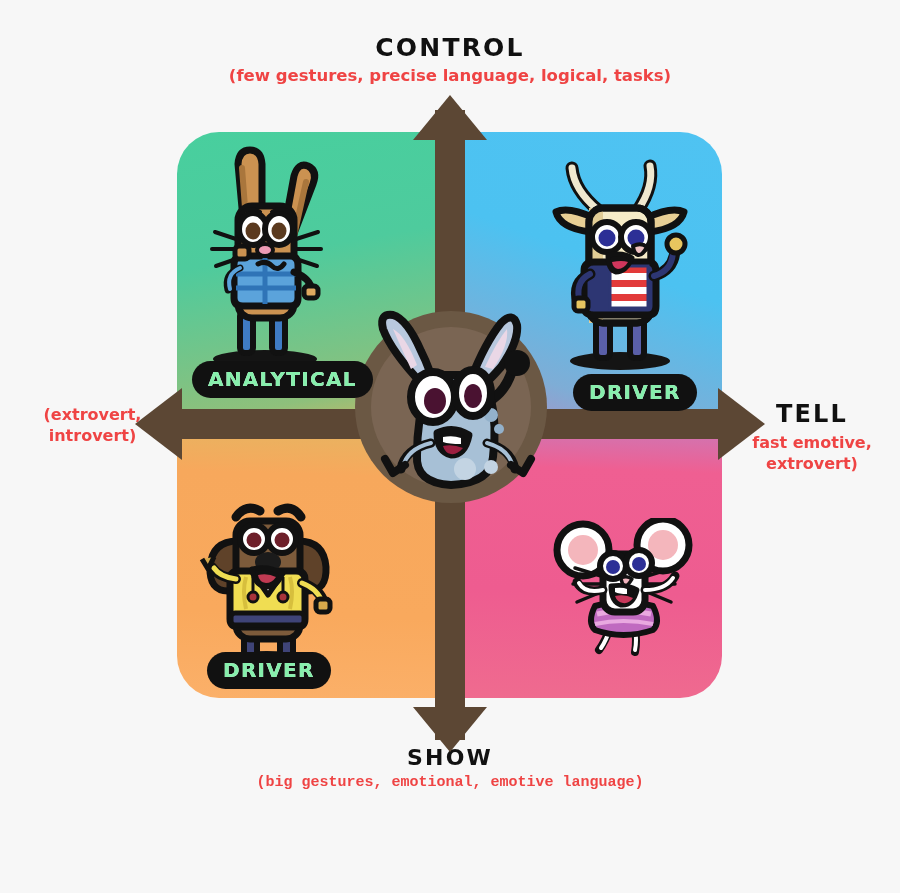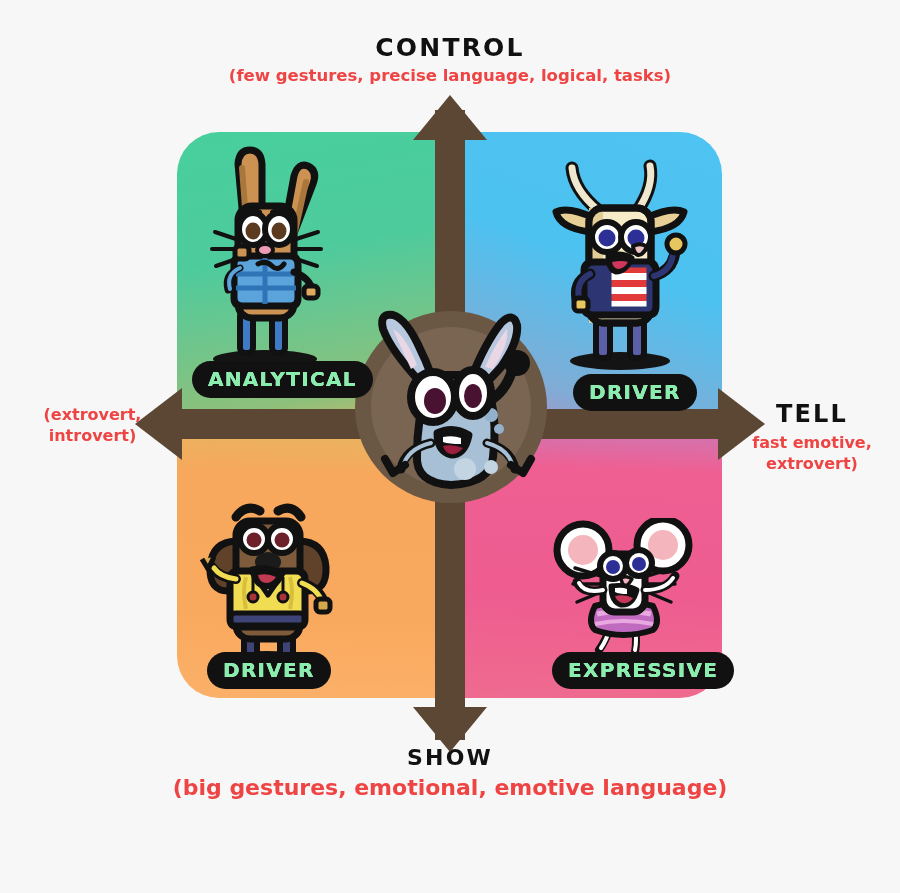--- a/index.html
+++ b/index.html
@@ -22,21 +22,21 @@
     font-weight:700;color:#ef4444;line-height:1.33;
     font-family:"DejaVu Sans","Liberation Sans",sans-serif;
   }
 
   #cap-control{left:150px;top:33px;width:600px;}
   #cap-control .ttl{font-size:25px;}
   #cap-control .sub{font-size:16.5px;margin-top:3px;}
 
   #cap-show{left:150px;top:745px;width:600px;}
   #cap-show .ttl{font-size:22px;}
-  #cap-show .sub{font-size:22px;margin-top:3px;}
+  #cap-show .sub{font-size:15px;margin-top:3px;font-family:Liberation Mono, monospace;}
 
   #cap-ask{left:10px;top:400px;width:165px;}
   #cap-ask .ttl{font-size:24px;}
   #cap-ask .sub{font-size:16px;margin-top:4px;}
 
   #cap-tell{left:728px;top:400px;width:168px;}
   #cap-tell .ttl{font-size:24px;}
   #cap-tell .sub{font-size:16px;margin-top:4px;}
 
   
@@ -341,17 +341,14 @@
 
   <div class="badge" id="badge-analytical">
     <span>ANALYTICAL</span>
   </div>
   <div class="badge" id="badge-driver">
     <span>DRIVER</span>
   </div>
   <div class="badge" id="badge-amiable">
     <span>DRIVER</span>
   </div>
-  <div class="badge" id="badge-expressive">
-    <span>EXPRESSIVE</span>
-  </div>
 
 </div>
 
 </body></html>

